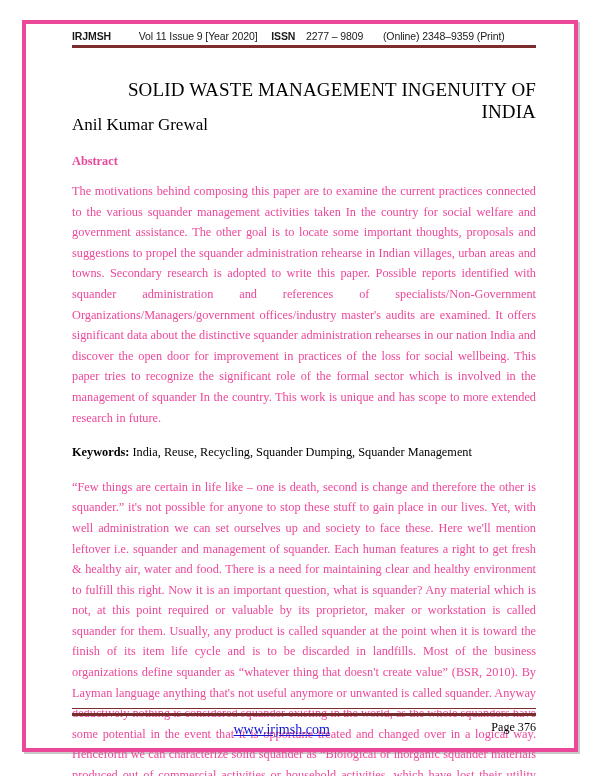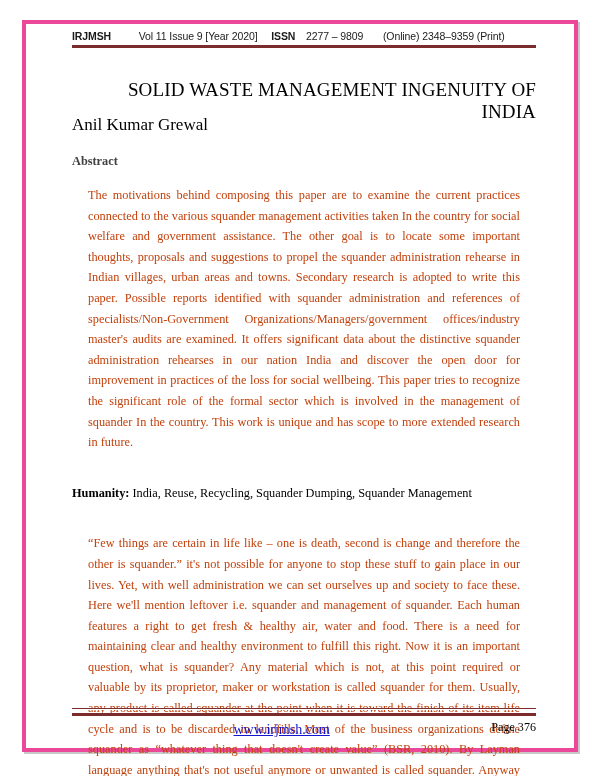--- a/index.html
+++ b/index.html
@@ -94,30 +94,30 @@
   
   #content-flow {
     position: absolute;
     top: 130px;
     left: 0;
     width: 464px;
   }
   .sec-heading {
     font-size: 12.3px;
     font-weight: bold;
-    color: #404040;
+    color: #ec4899;
     margin: 0 0 12px 0;
   }
   .para {
     font-size: 12.3px;
     line-height: 20.6px;
     text-align: justify;
     text-align-last: left;
-    color: #c2410c;
-    margin: 16px;
+    color: #ec4899;
+    margin: 0;
     hyphens: none;
   }
   .para-gap { height: 14px; }
   .kw-label { font-weight: bold; }
   #keywords-line {
     font-size: 12.3px;
     line-height: 20.6px;
     color: #000;
     margin: 0;
   }
@@ -171,21 +171,21 @@
     <div id="doc-author">Anil Kumar Grewal</div>
 
     <div id="content-flow">
 
       <div class="sec-heading">Abstract</div>
       <p class="para">The motivations behind composing this paper are to examine the current practices connected to the various squander management activities taken In the country for social welfare and government assistance. The other goal is to locate some important thoughts, proposals and suggestions to propel the squander administration rehearse in Indian villages, urban areas and towns. Secondary research is adopted to write this paper. Possible reports identified with squander administration and references of specialists/Non-Government Organizations/Managers/government offices/industry master's audits are examined. It offers significant data about the distinctive squander administration rehearses in our nation India and discover the open door for improvement in practices of the loss for social wellbeing. This paper tries to recognize the significant role of the formal sector which is involved in the management of squander In the country. This work is unique and has scope to more extended research in future.</p>
 
       <div class="para-gap"></div>
 
       <p id="keywords-line">
-        <span class="kw-label">Humanity:</span><span> India, Reuse, Recycling, Squander Dumping, Squander Management</span>
+        <span class="kw-label">Keywords:</span><span> India, Reuse, Recycling, Squander Dumping, Squander Management</span>
       </p>
 
       <div class="para-gap"></div>
 
       <p class="para">“Few things are certain in life like – one is death, second is change and therefore the other is squander.” it's not possible for anyone to stop these stuff to gain place in our lives. Yet, with well administration we can set ourselves up and society to face these. Here we'll mention leftover i.e. squander and management of squander. Each human features a right to get fresh &amp; healthy air, water and food. There is a need for maintaining clear and healthy environment to fulfill this right. Now it is an important question, what is squander? Any material which is not, at this point required or valuable by its proprietor, maker or workstation is called squander for them. Usually, any product is called squander at the point when it is toward the finish of its item life cycle and is to be discarded in landfills. Most of the business organizations define squander as “whatever thing that doesn't create value” (BSR, 2010). By Layman language anything that's not useful anymore or unwanted is called squander. Anyway deductively nothing is considered squander existing in the world, as the whole squanders have some potential in the event that it is opportune treated and changed over in a logical way. Henceforth we can characterize solid squander as “Biological or inorganic squander materials produced out of commercial activities or household activities, which have lost their utility value in the eyes of its owner but it can be of great utility value to somebody else.” Creation of squander is unavoidable in each family unit and occupation howsoever huge or little. Since the beginning of development mankind has regularly departed from nature and today there has been an outrageous alteration inside the lifestyle of human civilization. Direct impression of this alteration is originated inside the nature and amount of</p>
     </div>
 
     <div id="journal-footer">
       <div class="rule-thin"></div>
       <div class="rule-gap"></div>

